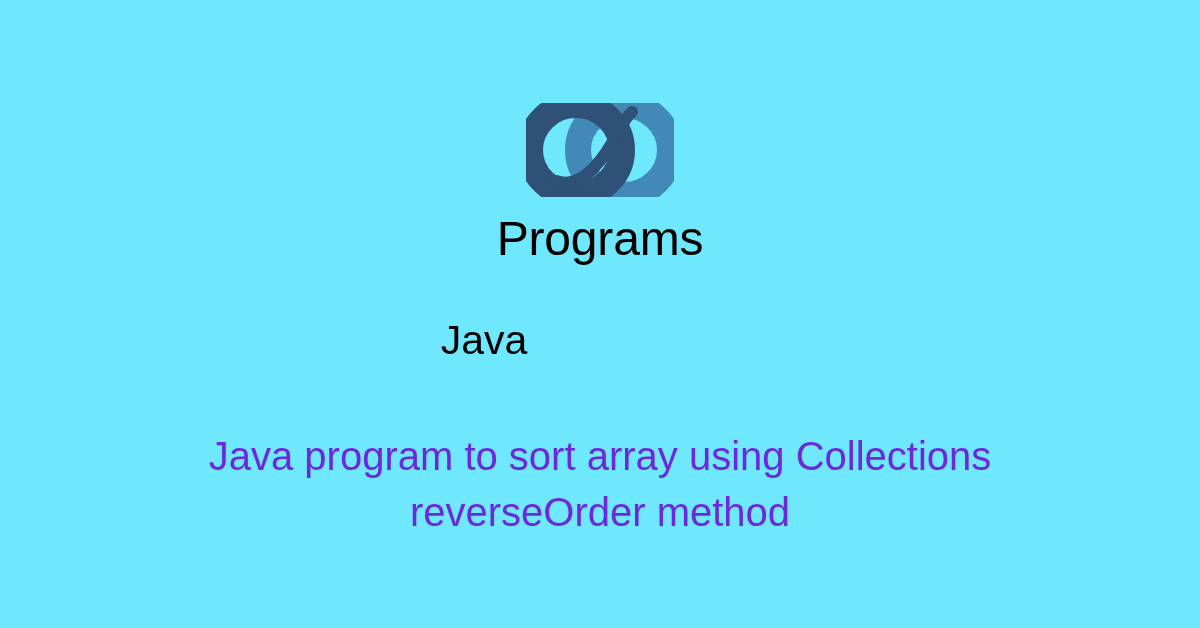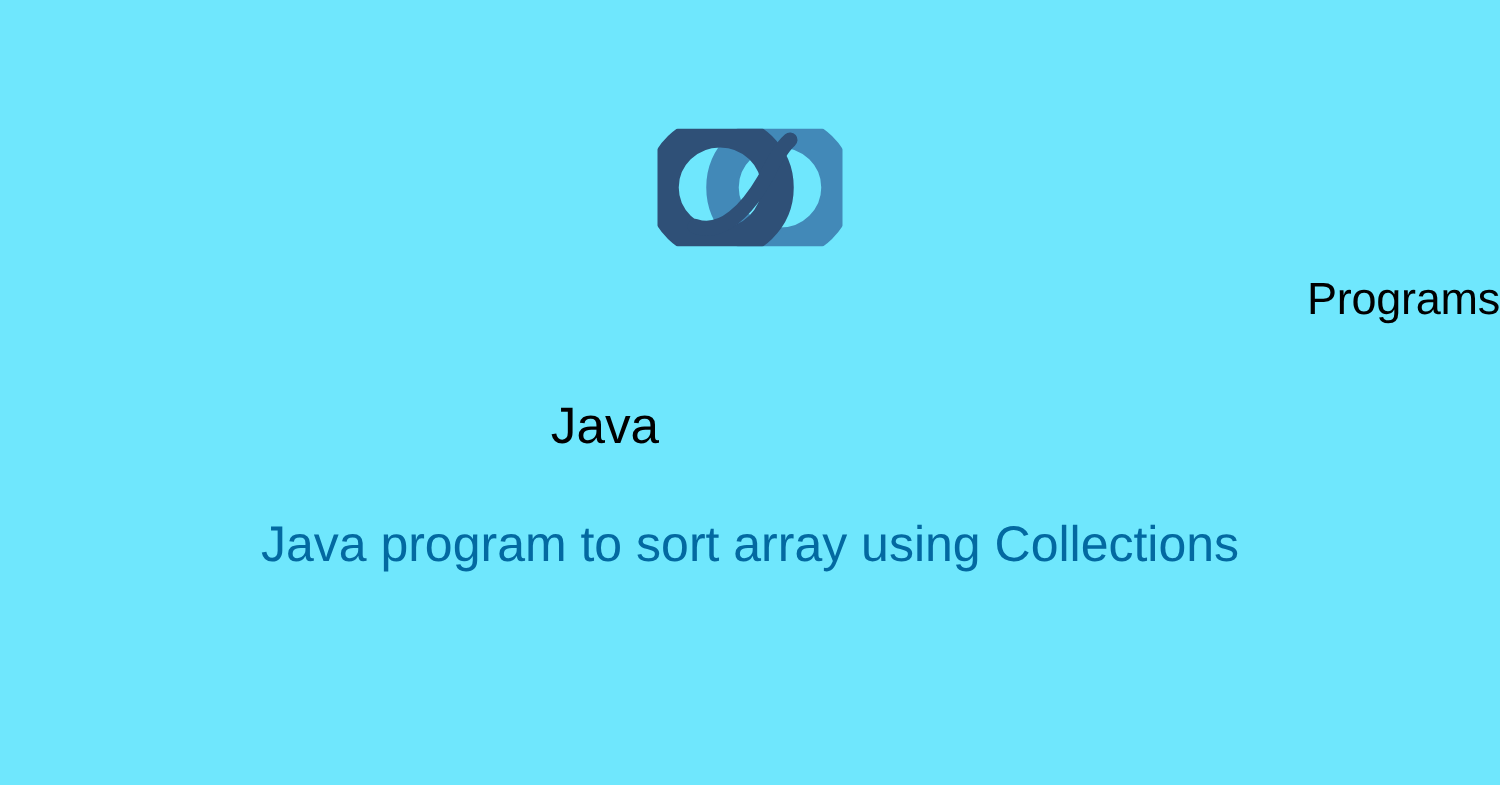--- a/index.html
+++ b/index.html
@@ -40,22 +40,22 @@
     width: 148px;
     height: 94px;
   }
 
   
   #brand {
     position: absolute;
     top: 211px;
     left: 0;
     width: 1200px;
-    text-align: right;
-    font-size: 36px;
+    text-align: center;
+    font-size: 48px;
     line-height: 56px;
     font-weight: 400;
     color: #000000;
     letter-spacing: -0.2px;
   }
 
   
   #category {
     position: absolute;
     top: 315px;
@@ -64,30 +64,30 @@
     text-align: center;
     font-size: 41px;
     line-height: 50px;
     font-weight: 400;
     color: #000000;
   }
 
   
   #headline {
     position: absolute;
-    top: 408px;
+    top: 428px;
     left: 0;
     width: 1200px;
     padding: 0 60px;
     box-sizing: border-box;
     text-align: center;
     font-size: 40px;
     line-height: 56px;
     font-weight: 400;
-    color: #0369a1;
+    color: #6d28d9;
   }
   #headline .hl-line {
     display: block;
   }
 </style>
 </head>
 <body>
 
 <div id="card">
 
@@ -101,15 +101,16 @@
       <path d="M 30 78 C 52 86 72 64 86 40 C 93 26 99 15 106 9" fill="none" stroke="#2f5077" stroke-width="12" stroke-linecap="round"></path>
     </svg>
   </div>
 
   <div id="brand">Programs</div>
 
   <div id="category">Java</div>
 
   <div id="headline">
     <span class="hl-line">Java program to sort array using Collections</span>
+    <span class="hl-line">reverseOrder method</span>
   </div>
 
 </div>
 
 </body></html>

